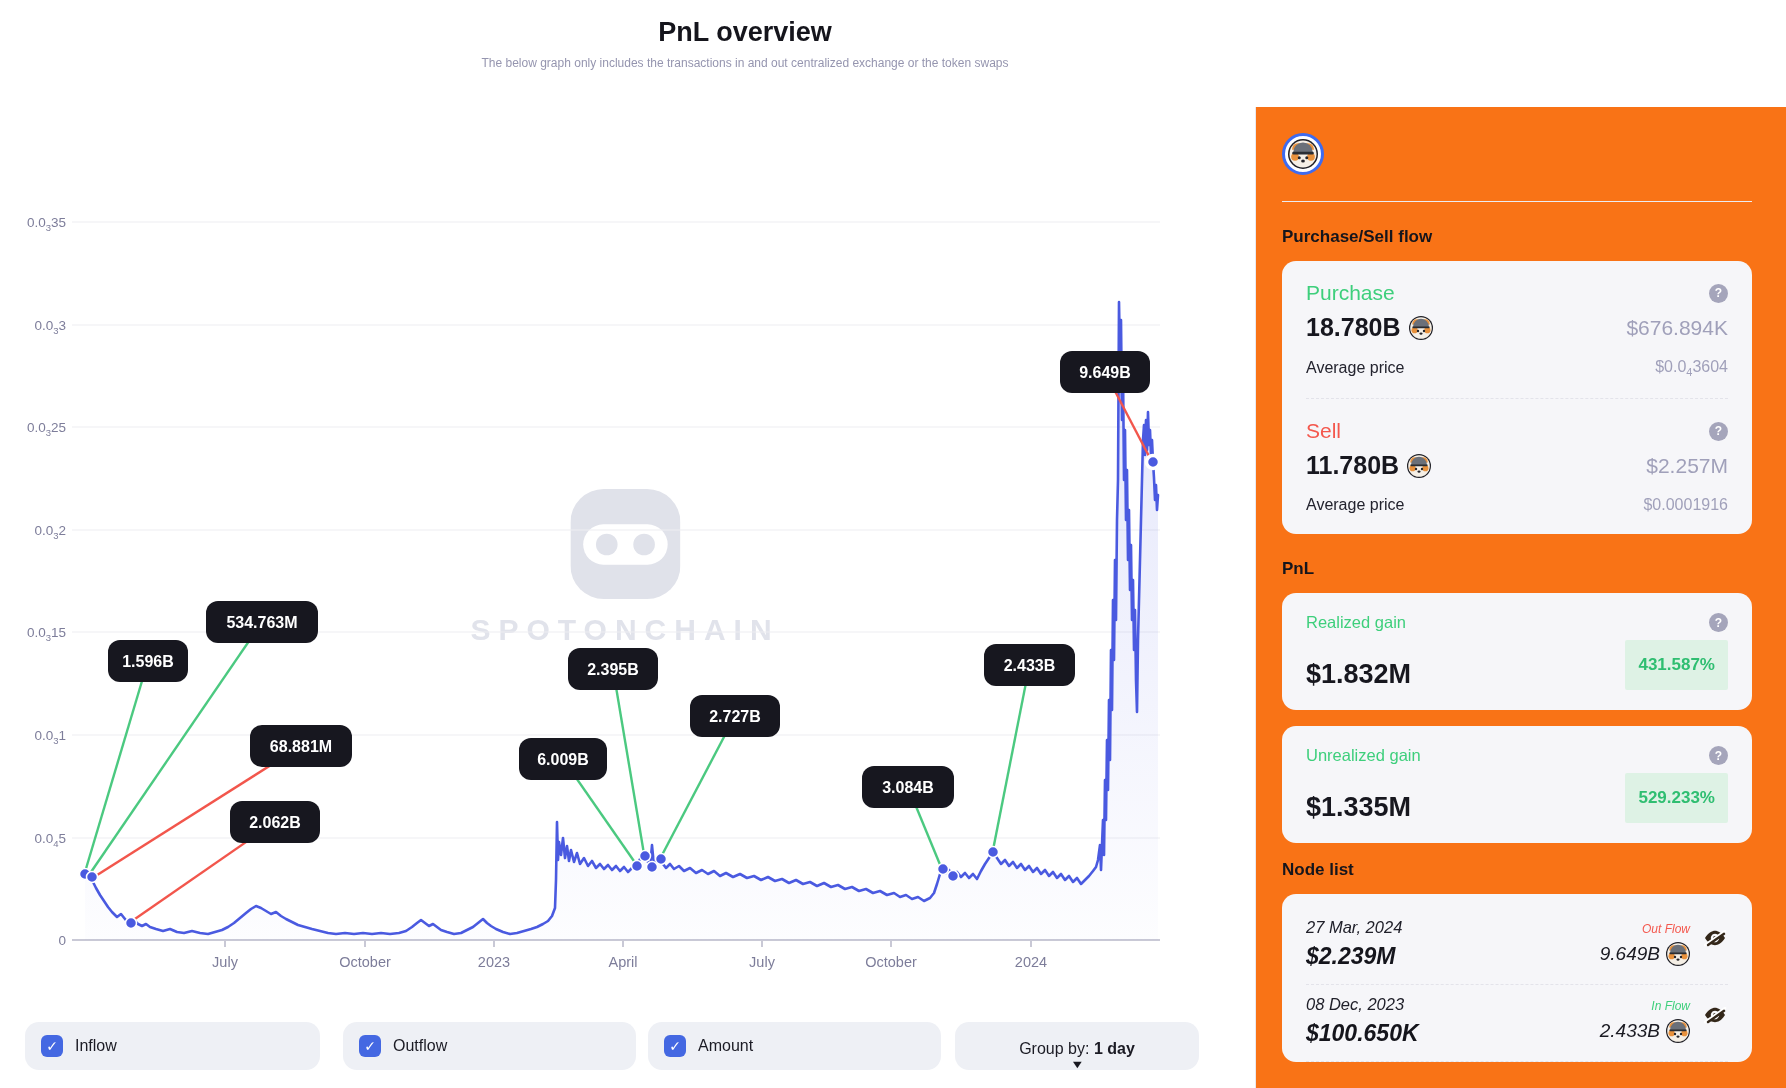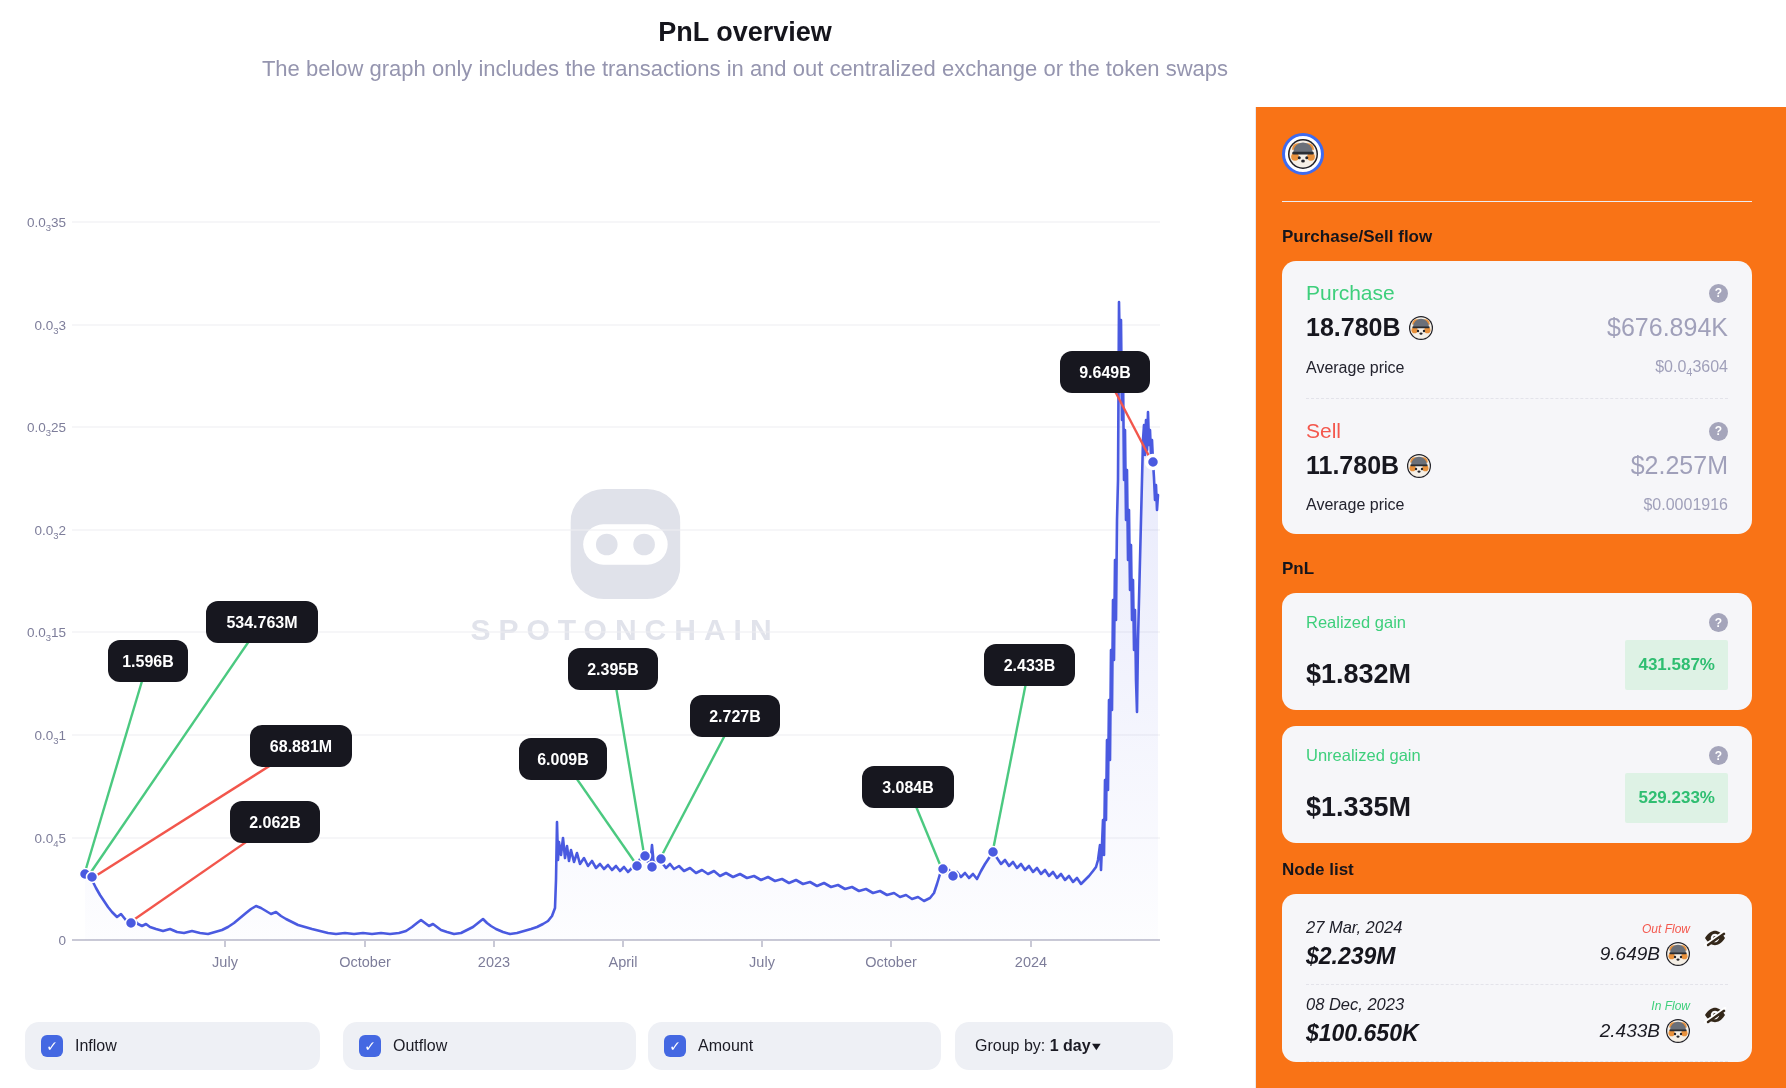--- a/index.html
+++ b/index.html
@@ -5,52 +5,52 @@
   html,body{margin:0;padding:0;}
   body{
     width:1786px;height:1088px;position:relative;overflow:hidden;
     background:#ffffff;color:#17171f;
     font-family:"Liberation Sans","DejaVu Sans",sans-serif;
     -webkit-font-smoothing:antialiased;
   }
   
   .header{position:absolute;left:0;top:0;width:1490px;height:107px;border-bottom:1px solid #ececf1;text-align:center;background:#fff;}
   .header .title{margin-top:17px;font-size:27px;font-weight:700;color:#15151c;}
-  .header .subtitle{margin-top:8px;font-size:22px;color:#9595af;}
+  .header .subtitle{margin-top:8px;font-size:12px;color:#9595af;}
   
   .chart-pane{position:absolute;left:0;top:107px;width:1255px;height:981px;background:#fff;}
   #chart{position:absolute;left:0;top:0;}
   .watermark{position:absolute;left:625px;top:382px;transform:translateX(-50%);text-align:center;pointer-events:none;}
   .watermark .wm-text{margin-top:10px;font-size:30px;font-weight:600;letter-spacing:8px;color:#e1e3eb;white-space:nowrap;}
   
   .controls{position:absolute;left:0;top:915px;width:1255px;height:48px;}
   .ctrl-box{position:absolute;top:0;height:48px;background:#eef0f5;border-radius:14px;display:flex;align-items:center;box-sizing:border-box;}
   .cb-inflow{left:25px;width:295px;}
   .cb-outflow{left:343px;width:293px;}
   .cb-amount{left:648px;width:293px;}
-  .cb-group{left:955px;width:218px;padding:0 20px;justify-content:flex-start;}
+  .cb-group{left:955px;width:244px;padding:0 20px;justify-content:flex-end;flex-direction:column;}
   .checkbox{width:22px;height:22px;margin-left:16px;border-radius:6px;background:#4468e2;display:flex;align-items:center;justify-content:center;color:#fff;font-size:14px;font-weight:700;flex:0 0 auto;}
   .ctrl-label{margin-left:12px;font-size:16px;color:#1b1b24;}
   .group-text{font-size:16px;color:#1b1b24;}
   .group-text b{font-weight:700;}
   .caret{font-size:11px;color:#17171f;transform:scaleX(1.35);}
   
   .sidebar{position:absolute;left:1255px;top:107px;width:554px;height:981px;background:#f97316;border-left:1px solid #e9e9ef;box-sizing:border-box;padding:26px 0 0 26px;}
   .sb-inner{width:470px;}
   .avatar{width:42px;height:42px;border:3px solid #3e6bf0;border-radius:50%;background:#fff;display:flex;align-items:center;justify-content:center;box-sizing:border-box;}
   .sb-divider{border:none;border-top:1px solid #ececf1;margin:26px 0 0 0;}
   .section-title{margin-top:25px;font-size:17px;font-weight:700;color:#15151c;}
   .card{margin-top:14px;background:#f6f6f9;border-radius:14px;padding:20px 24px;box-sizing:border-box;}
   .row{display:flex;align-items:center;justify-content:space-between;}
   .flow-label{font-size:21px;}
   .flow-label.green{color:#3ecf7c;} .flow-label.red{color:#f4574d;}
   .help{width:19px;height:19px;border-radius:50%;background:#a5a5bb;color:#fff;font-size:12px;font-weight:700;display:flex;align-items:center;justify-content:center;}
   .amt-row{margin-top:8px;}
   .amt{display:flex;align-items:center;gap:8px;font-size:25px;font-weight:800;color:#17171f;}
-  .usd{font-size:25px;color:#a0a0ba;}
+  .usd{font-size:21px;color:#a0a0ba;}
   .avg-row{margin-top:16px;font-size:16px;}
   .avg-label{color:#23232e;}
   .avg-val{color:#a0a0ba;}
   .avg-val sub,.usd sub{font-size:11px;}
   .dashed{border:none;border-top:1.5px dashed #e3e3ea;margin:20px 0;}
   .gain-label{font-size:16.5px;color:#3ecf7c;}
   .gain-row{margin-top:8px;align-items:flex-end;}
   .gain-val{font-size:27px;font-weight:800;color:#17171f;}
   .badge{background:#def2e5;color:#2fbe71;font-size:17px;font-weight:700;border-radius:2px;padding:15px 13px;}
   .node-card{padding:14px 24px 0 24px;font-style:italic;}

